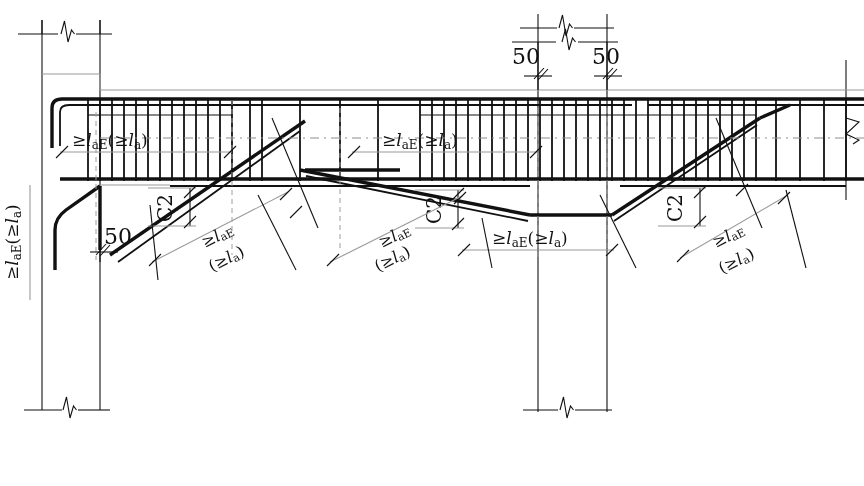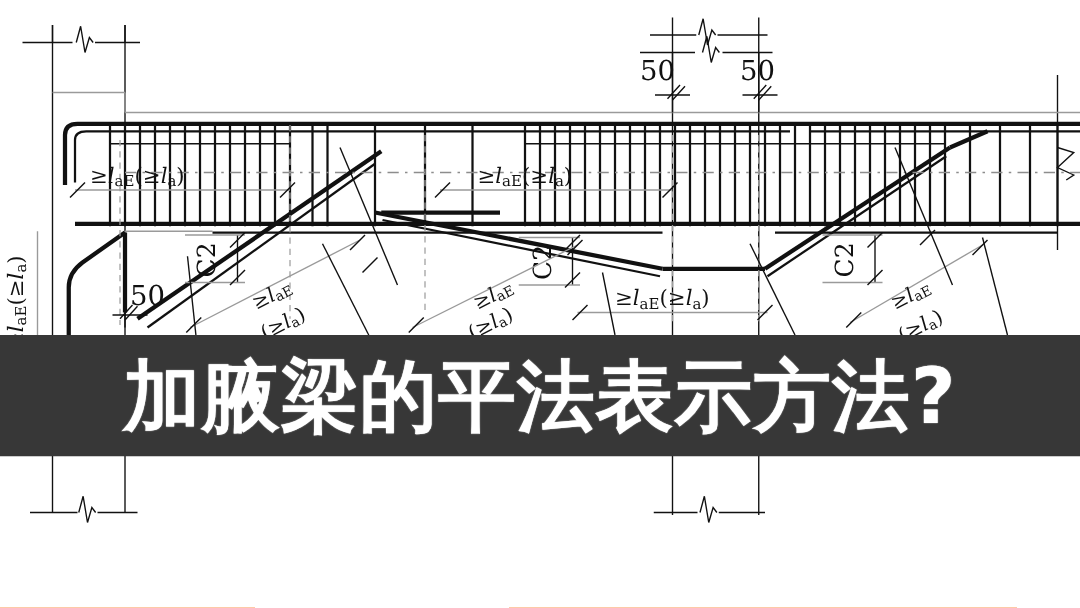--- a/index.html
+++ b/index.html
@@ -1,18 +1,18 @@
 <!DOCTYPE html>
 <html><head>
 <meta charset="utf-8">
 <style>
   html,body{margin:0;padding:0;background:#fff;}
   body{width:864px;height:486px;overflow:hidden;
        font-family:"Liberation Serif","DejaVu Serif",serif;}
-  #stage{position:relative;width:864px;height:486px;background:#f97316;overflow:hidden;}
+  #stage{position:relative;width:864px;height:486px;background:#86efac;overflow:hidden;}
 
   
   #drawing{position:absolute;inset:0;}
   #drawing svg{display:block;width:864px;height:486px;}
 
   
   #banner{
     position:absolute;left:0;top:268px;width:864px;height:97px;
     background:#373737;
     display:flex;align-items:center;justify-content:center;
@@ -304,18 +304,15 @@
     <line class="hv thin" x1="786" y1="190" x2="806" y2="268"></line>
     <line class="hv thin" x1="482" y1="218" x2="492" y2="268"></line>
     <line class="hv thin" x1="716" y1="118" x2="762" y2="228"></line>
     <line class="hv thin" x1="272" y1="118" x2="318" y2="228"></line>
 
     <use href="#arrowtick" x="296" y="212"></use>
     <use href="#arrowtick" x="742" y="190"></use>
   </svg>
   </div>
 
-  <div id="banner">
-    <span id="banner-title">加腋梁的平法表示方法?</span>
-  </div>
 
 
 </div>
 
 </body></html>

